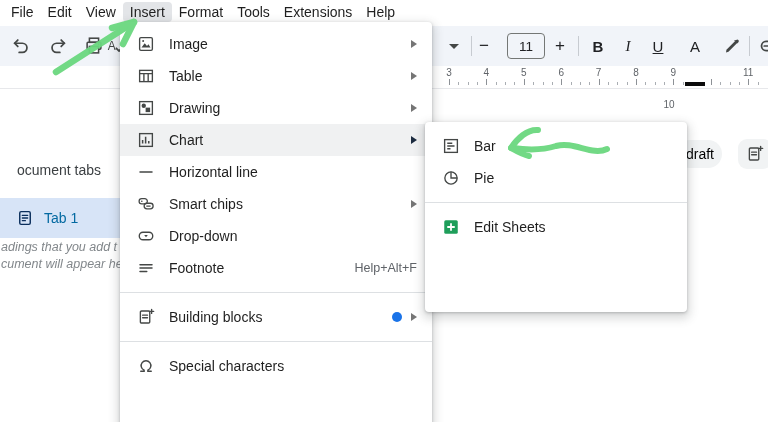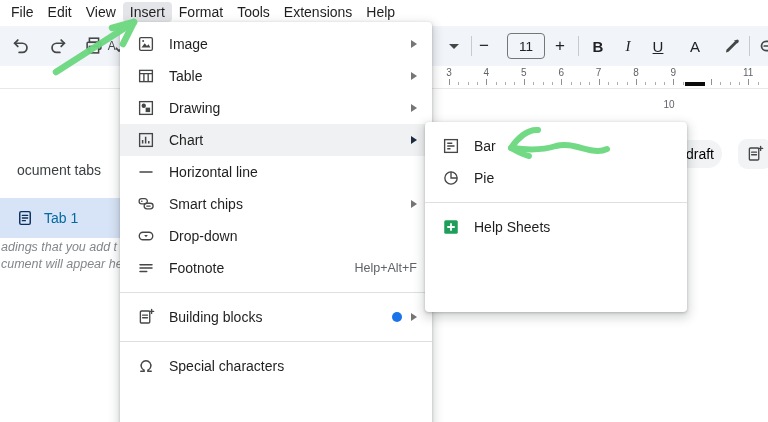--- a/index.html
+++ b/index.html
@@ -343,21 +343,21 @@
         <span class="label">Pie</span>
       </div>
       <div class="msep"></div>
       <div class="mi">
         <span class="ic">
           <svg viewBox="0 0 24 24">
             <rect x="3" y="3" width="18" height="18" rx="2" fill="#1e9e5a"></rect>
             <path d="M10.8 7h2.4v3.8H17v2.4h-3.8V17h-2.4v-3.8H7v-2.4h3.8z" fill="#fff"></path>
           </svg>
         </span>
-        <span class="label">Help Sheets</span>
+        <span class="label">Edit Sheets</span>
       </div>
     </div>
 
   <svg id="annot" viewBox="0 0 768 422">
     <g fill="none" stroke-linecap="round" stroke-linejoin="round" opacity="0.95" stroke="#6bd87f">
       <path d="M56 72 C 78 58, 104 41, 131 24" stroke-width="6.5"></path>
       <path d="M134 22 L 112 28" stroke-width="6.5"></path>
       <path d="M134 22 L 123 44" stroke-width="6.5"></path>
     </g>
     <g fill="none" stroke-linecap="round" stroke-linejoin="round" opacity="0.95" stroke="#6bd87f">

